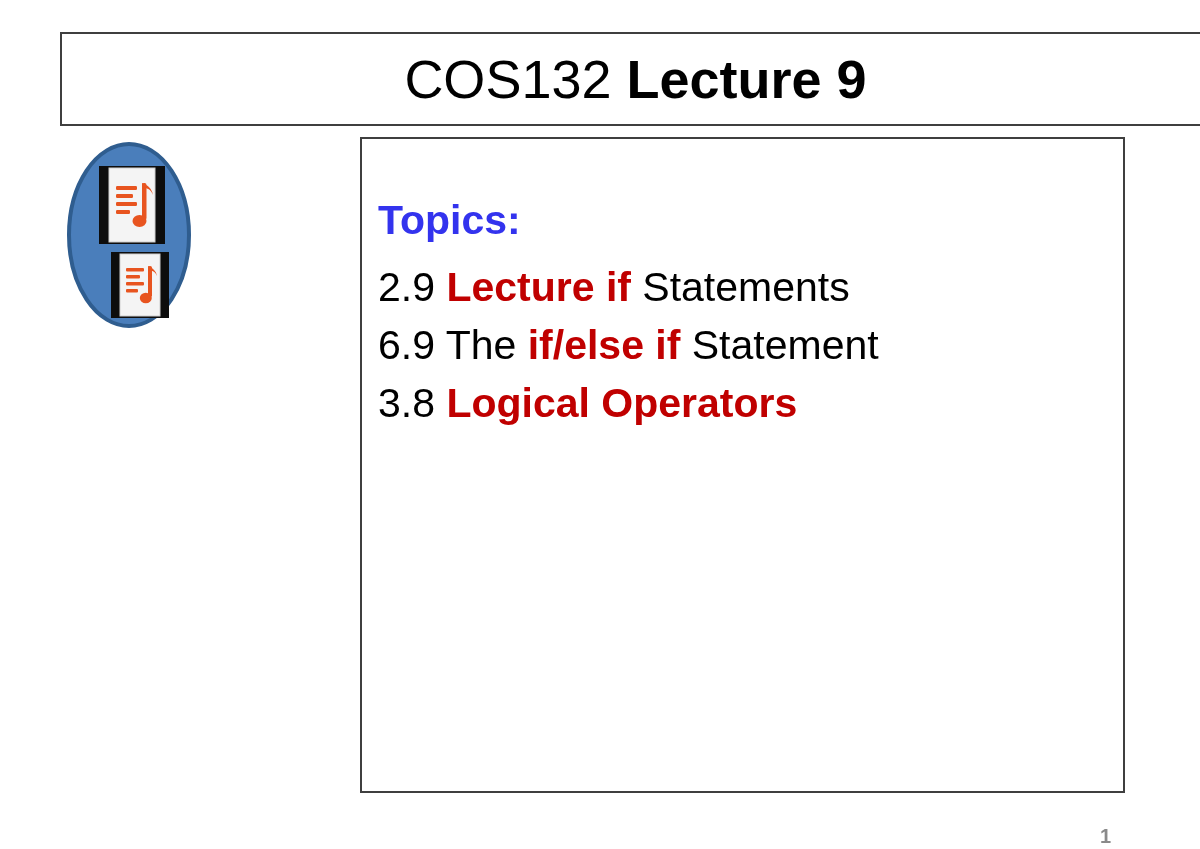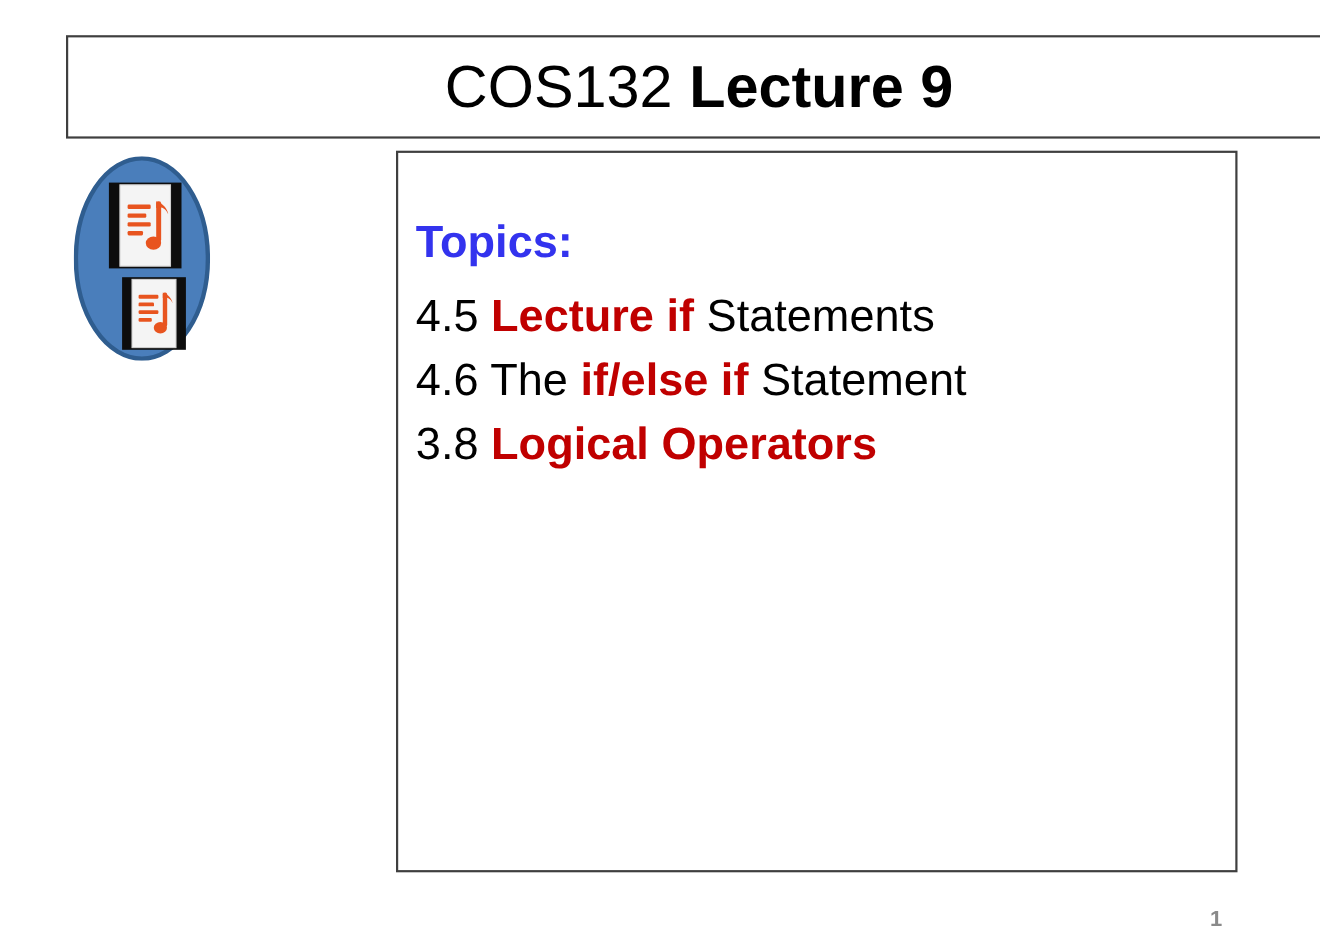--- a/index.html
+++ b/index.html
@@ -146,23 +146,23 @@
           <ellipse cx="78.8" cy="156" rx="6" ry="5.2"></ellipse>
         </g>
       </g>
     </svg>
   </div>
 
   <div class="content-box">
     <ul class="content-list">
       <li class="content-line heading">Topics:</li>
 
-      <li class="content-line"><span>4.5 </span><span></span><span class="em-red">Lecture if</span><span> Statements</span></li>
+      <li class="content-line"><span>2.9 </span><span></span><span class="em-red">Lecture if</span><span> Statements</span></li>
 
-      <li class="content-line"><span>4.6 </span><span>The </span><span class="em-red">if/else if</span><span> Statement</span></li>
+      <li class="content-line"><span>6.9 </span><span>The </span><span class="em-red">if/else if</span><span> Statement</span></li>
 
       <li class="content-line"><span>3.8 </span><span></span><span class="em-red">Logical Operators</span><span></span></li>
     </ul>
   </div>
 
   <div class="page-number">1</div>
 
 </div>
 
 </body></html>

